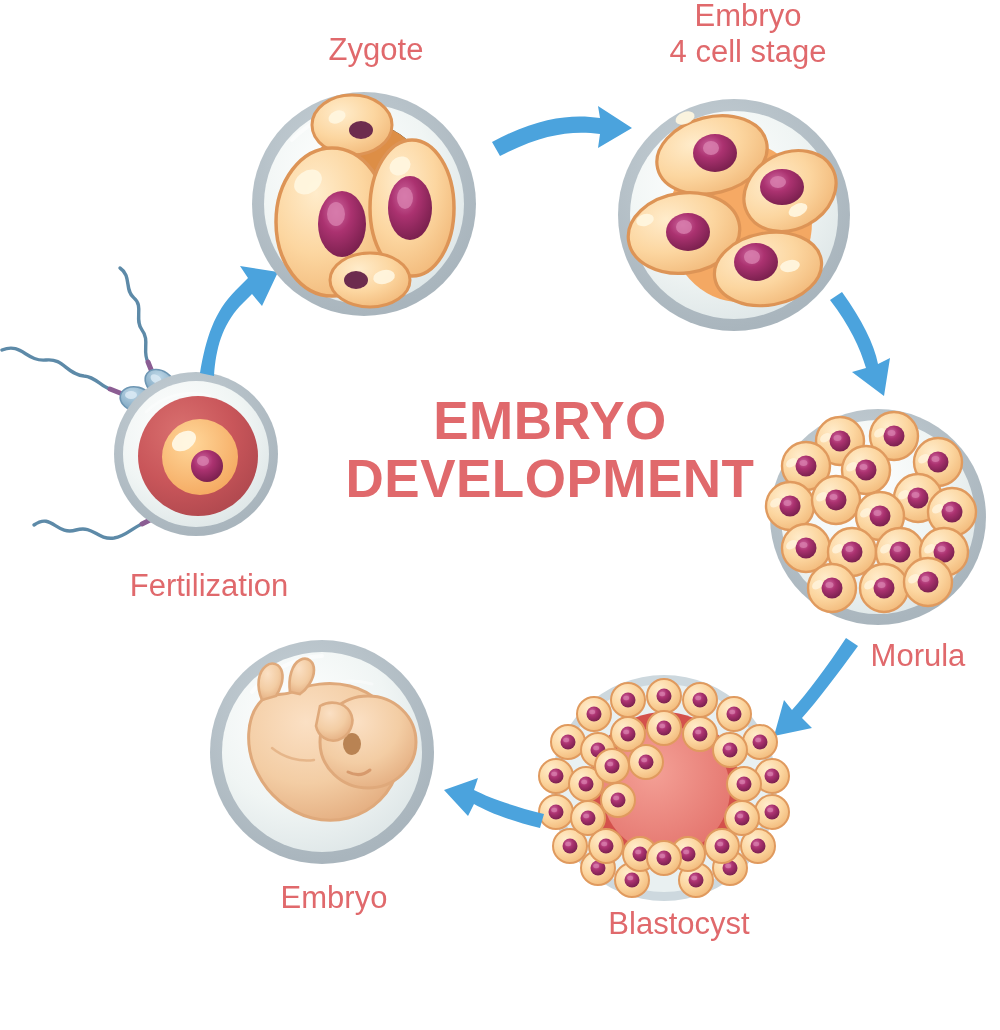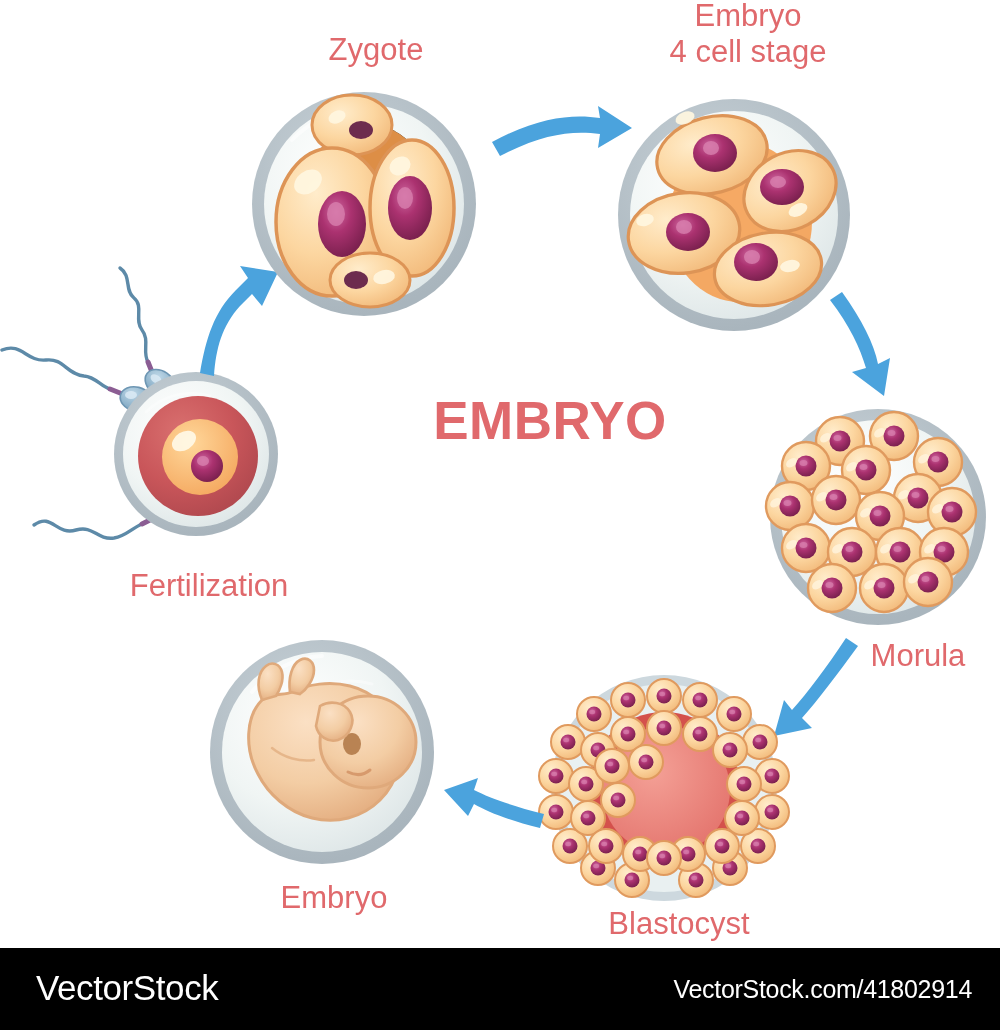--- a/index.html
+++ b/index.html
@@ -285,33 +285,30 @@
 
       <path d="M262 700 C256 686 258 672 266 666 C272 661 280 664 282 672 C284 680 280 690 276 696 Z" fill="url(#gSkin)" stroke="#dfa97b" stroke-width="2.6"></path>
       <path d="M290 692 C288 678 292 664 300 660 C308 656 314 662 314 670 C314 680 306 690 300 694 Z" fill="url(#gSkin)" stroke="#dfa97b" stroke-width="2.6"></path>
       <path d="M272 748 C284 758 300 762 314 760" fill="none" stroke="#dfa97b" stroke-width="2.4" opacity=".7" stroke-linecap="round"></path>
     </g>
   </svg>
   </div>
 
   <div class="title" style="left:340px;top:392px;width:420px;">
     <div>EMBRYO</div>
+    <div>DEVELOPMENT</div>
   </div>
 
   <div class="label" style="left:120px;top:568px;width:178px;">Fertilization</div>
 
   <div class="label" style="left:317px;top:32px;width:118px;text-align:center;">Zygote</div>
 
   <div class="label" style="left:630px;top:-2px;width:236px;">Embryo
 4 cell stage</div>
 
   <div class="label" style="left:594px;top:906px;width:170px;">Blastocyst</div>
 
   <div class="label" style="left:860px;top:638px;width:116px;">Morula</div>
 
   <div class="label" style="left:272px;top:880px;width:124px;">Embryo</div>
 
-  <div class="footer">
-    <div class="brand">VectorStock</div>
-    <div class="url">VectorStock.com/41802914</div>
-  </div>
 
 </div>
 
 </body></html>

